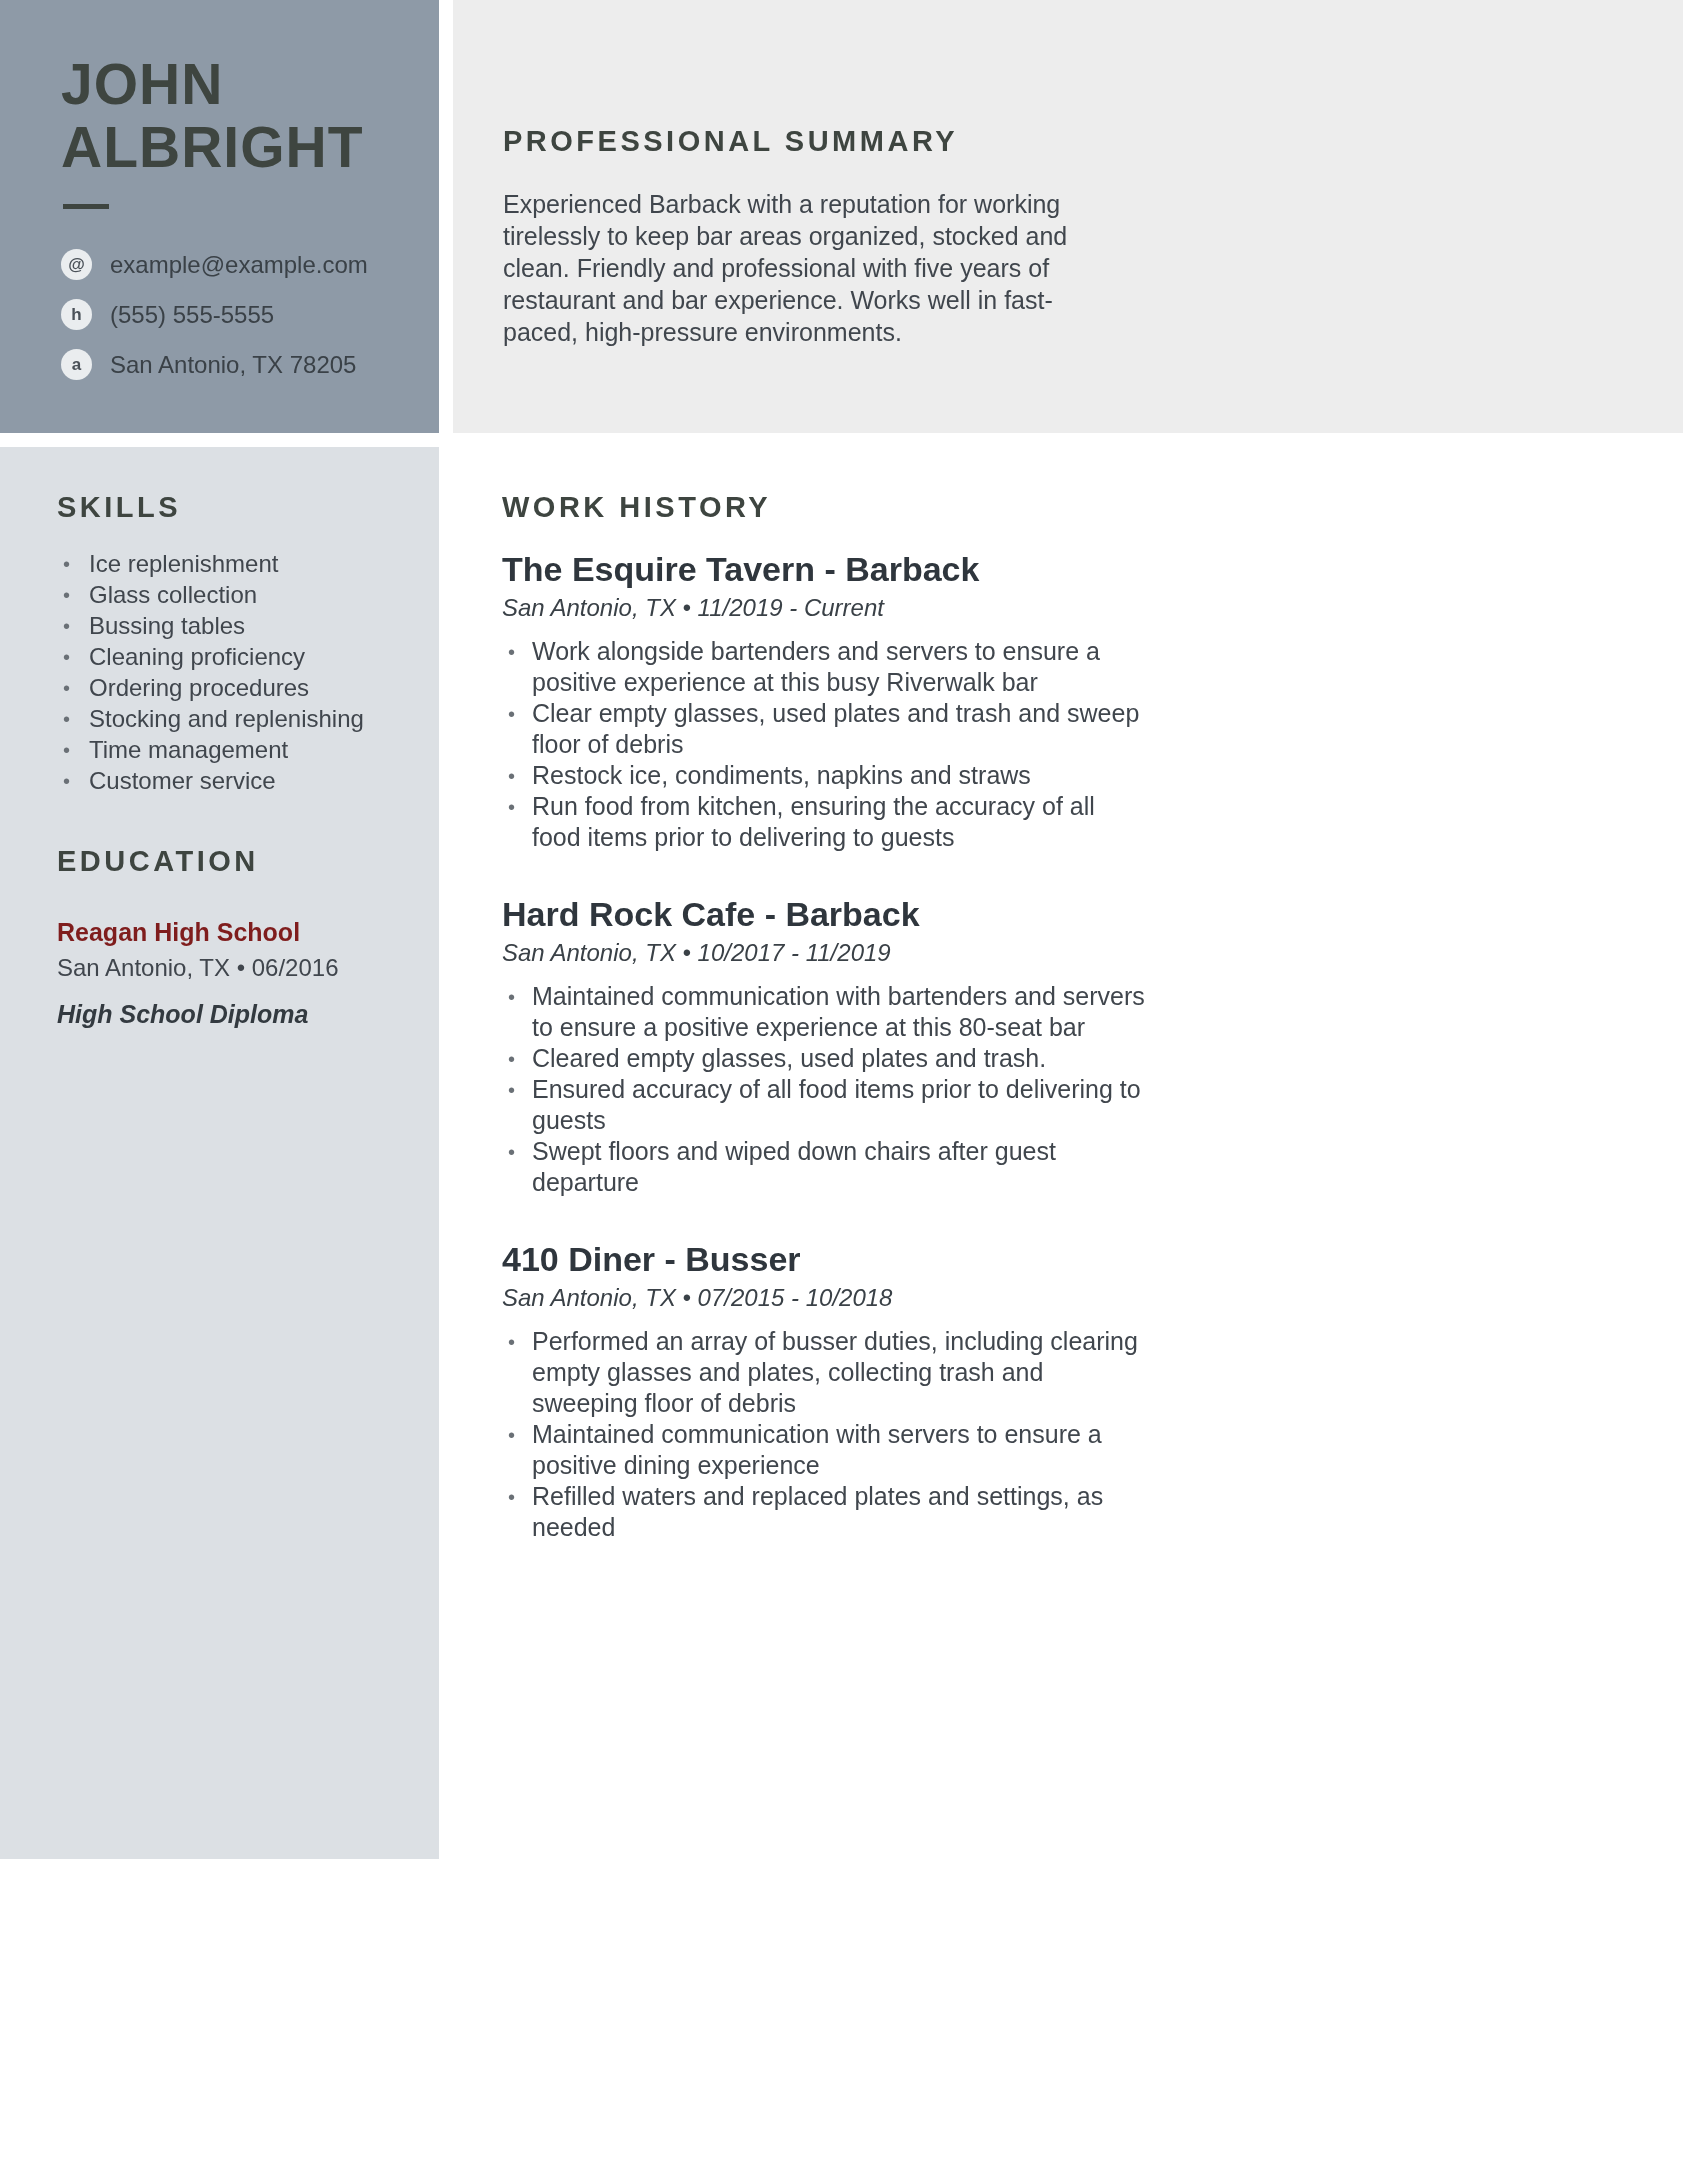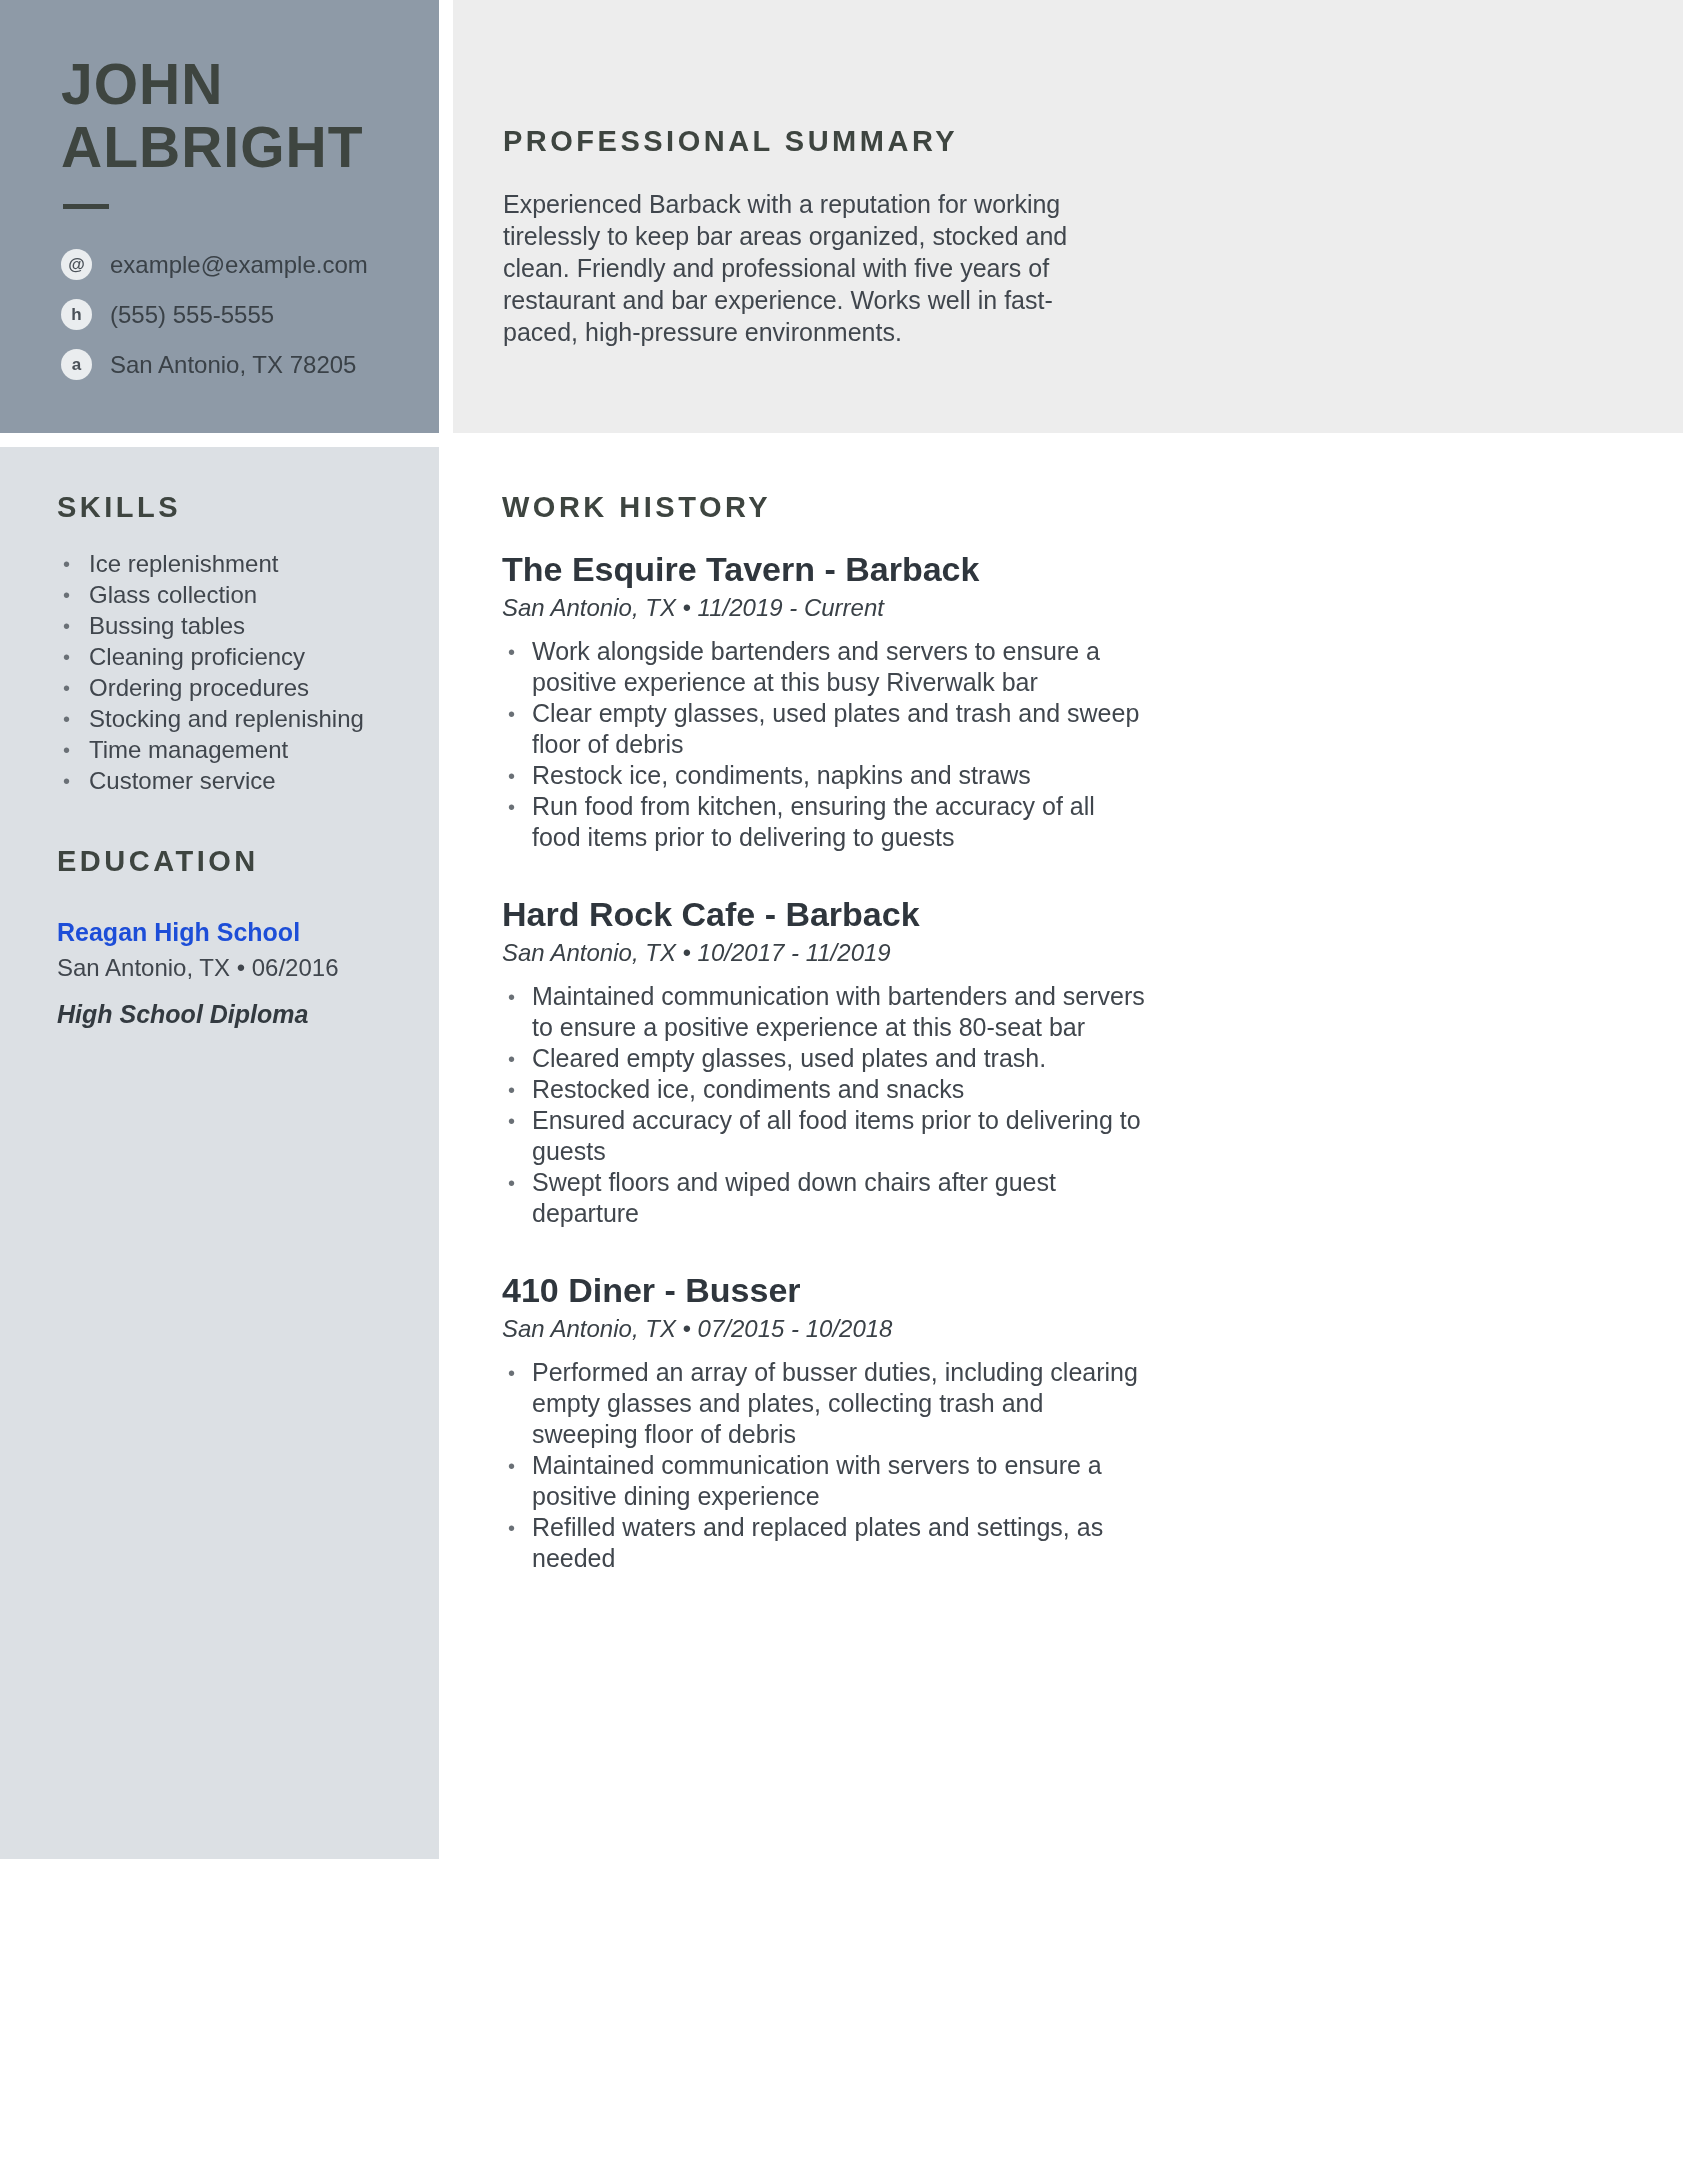--- a/index.html
+++ b/index.html
@@ -34,21 +34,21 @@
   .band-divider{height:14px;background:#ffffff;flex:0 0 14px;}
 
   
   .content-row{flex:1;display:flex;}
   .sidebar{width:439px;flex:0 0 439px;background:var(--sidebar-bg);margin-bottom:35px;padding:44px 34px 0 57px;}
   .sidebar .section-heading{margin-bottom:24px;}
   .skills-list{list-style:none;}
   .skills-list li{position:relative;padding-left:32px;font-size:24px;line-height:31px;color:var(--body-color);}
   .skills-list li::before{content:"\2022";position:absolute;left:6px;color:#6A7076;font-size:20px;top:1px;}
   .education-block{margin-top:49px;}
-  .edu-school{font-size:25px;font-weight:bold;color:#1d4ed8;margin-top:40px;}
+  .edu-school{font-size:25px;font-weight:bold;color:#7f1d1d;margin-top:40px;}
   .edu-meta{font-size:24px;color:var(--body-color);margin-top:7px;}
   .edu-degree{font-size:25px;font-weight:bold;font-style:italic;color:#333A40;margin-top:18px;}
 
   .main{flex:1;padding:44px 0 0 63px;}
   .main .section-heading{margin-bottom:26px;}
   .job{margin-bottom:42px;}
   .job-title{font-size:34px;font-weight:bold;color:#2F363D;}
   .job-meta{font-size:24px;font-style:italic;color:#3A4147;margin-top:5px;}
   .job-bullets{list-style:none;margin-top:14px;max-width:644px;}
   .job-bullets li{position:relative;padding-left:30px;font-size:25px;line-height:31px;color:var(--body-color);}
@@ -133,21 +133,20 @@
           <li>Run food from kitchen, ensuring the accuracy of all food items prior to delivering to guests</li>
         </ul>
       </article>
 
       <article class="job">
         <h3 class="job-title">Hard Rock Cafe - Barback</h3>
         <p class="job-meta">San Antonio, TX • 10/2017 - 11/2019</p>
         <ul class="job-bullets">
           <li>Maintained communication with bartenders and servers to ensure a positive experience at this 80-seat bar</li>
           <li>Cleared empty glasses, used plates and trash.</li>
-          <li>Restocked ice, condiments and snacks</li>
           <li>Ensured accuracy of all food items prior to delivering to guests</li>
           <li>Swept floors and wiped down chairs after guest departure</li>
         </ul>
       </article>
 
       <article class="job">
         <h3 class="job-title">410 Diner - Busser</h3>
         <p class="job-meta">San Antonio, TX • 07/2015 - 10/2018</p>
         <ul class="job-bullets">
           <li>Performed an array of busser duties, including clearing empty glasses and plates, collecting trash and sweeping floor of debris</li>

